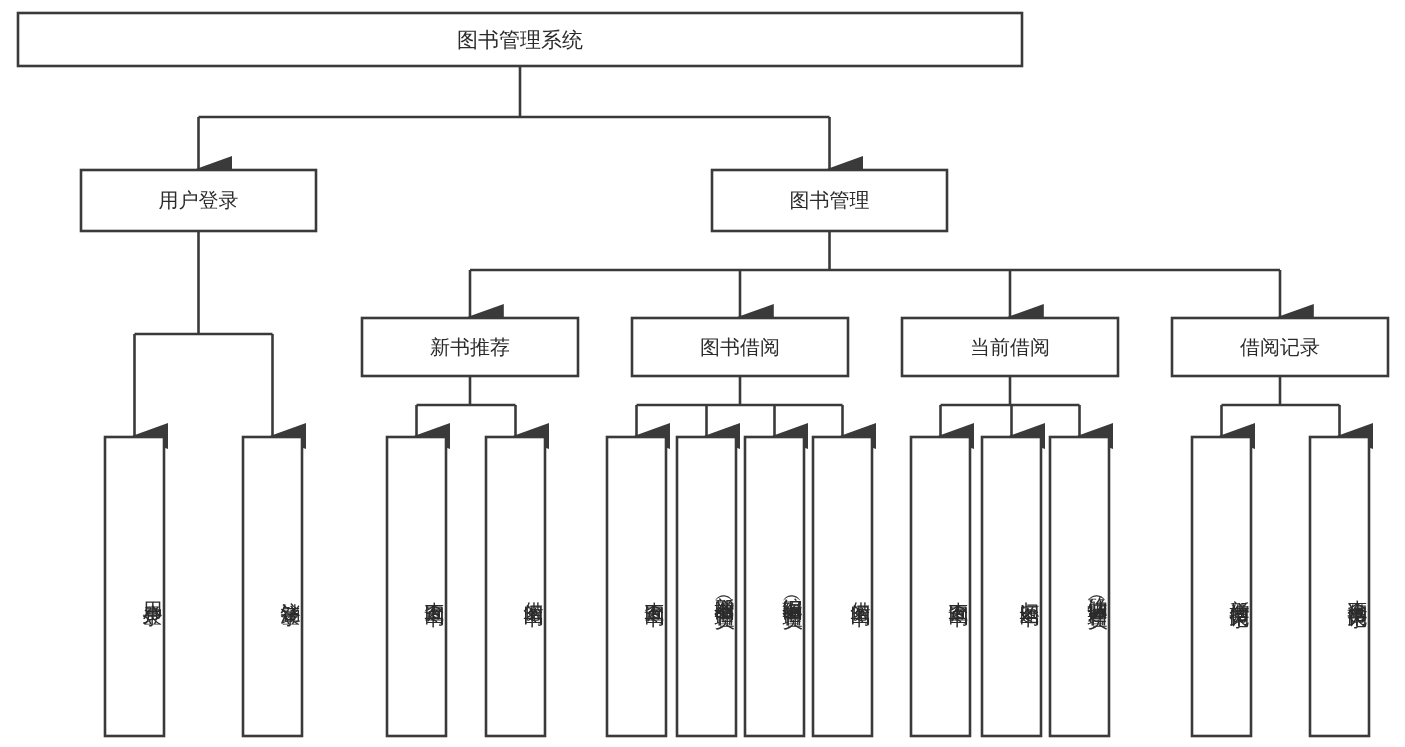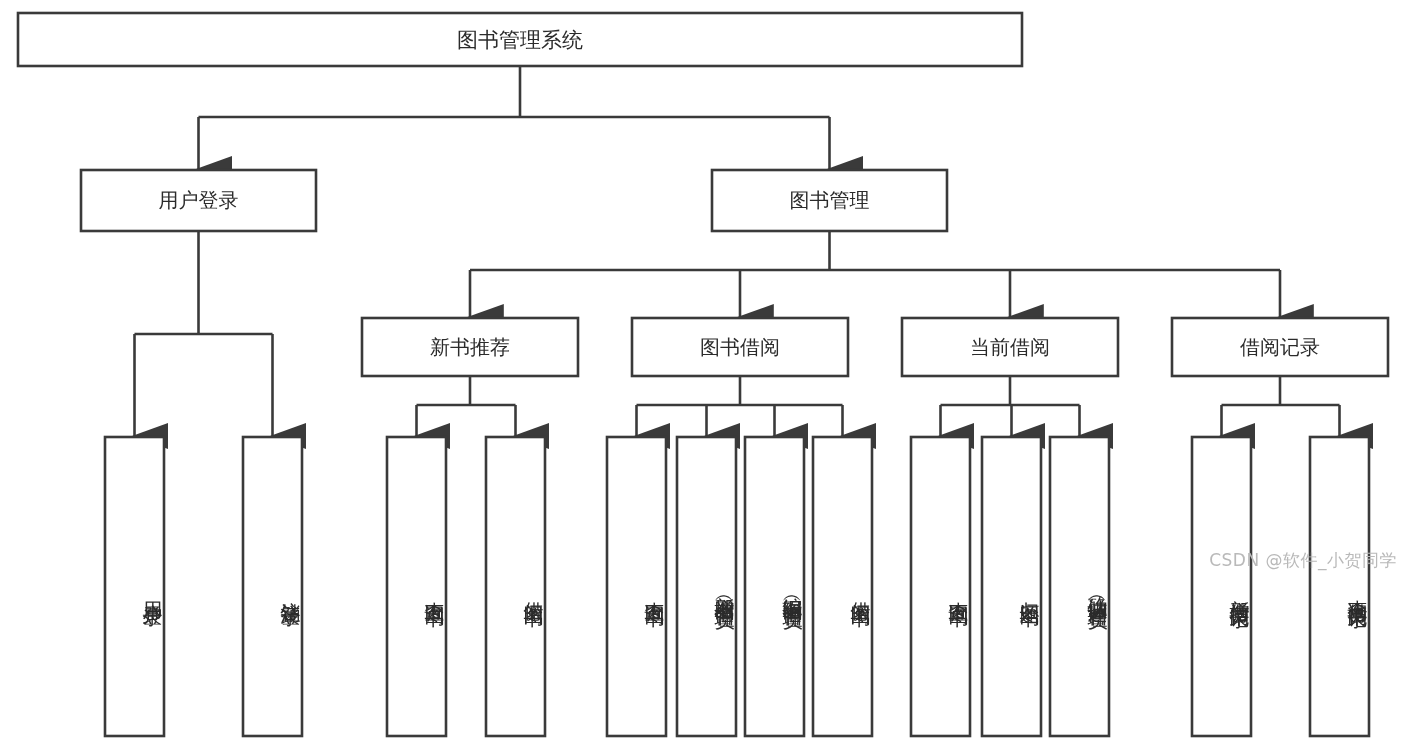--- a/index.html
+++ b/index.html
@@ -166,14 +166,13 @@
           <rect x="1192" y="437" width="59" height="299" class="leaf-box"></rect>
           <foreignObject x="1193" y="439" width="57" height="295" class="leaf-label-fo"><div xmlns="http://www.w3.org/1999/xhtml" class="leaf-label">新增借阅记录</div></foreignObject>
         </g>
         <g>
           <rect x="1310" y="437" width="59" height="299" class="leaf-box"></rect>
           <foreignObject x="1311" y="439" width="57" height="295" class="leaf-label-fo"><div xmlns="http://www.w3.org/1999/xhtml" class="leaf-label">查询借阅记录</div></foreignObject>
         </g>
       </g>
   </svg>
 
-  <div class="watermark">CSDN @软件_小贺同学</div>
 </div>
 
 </body></html>

